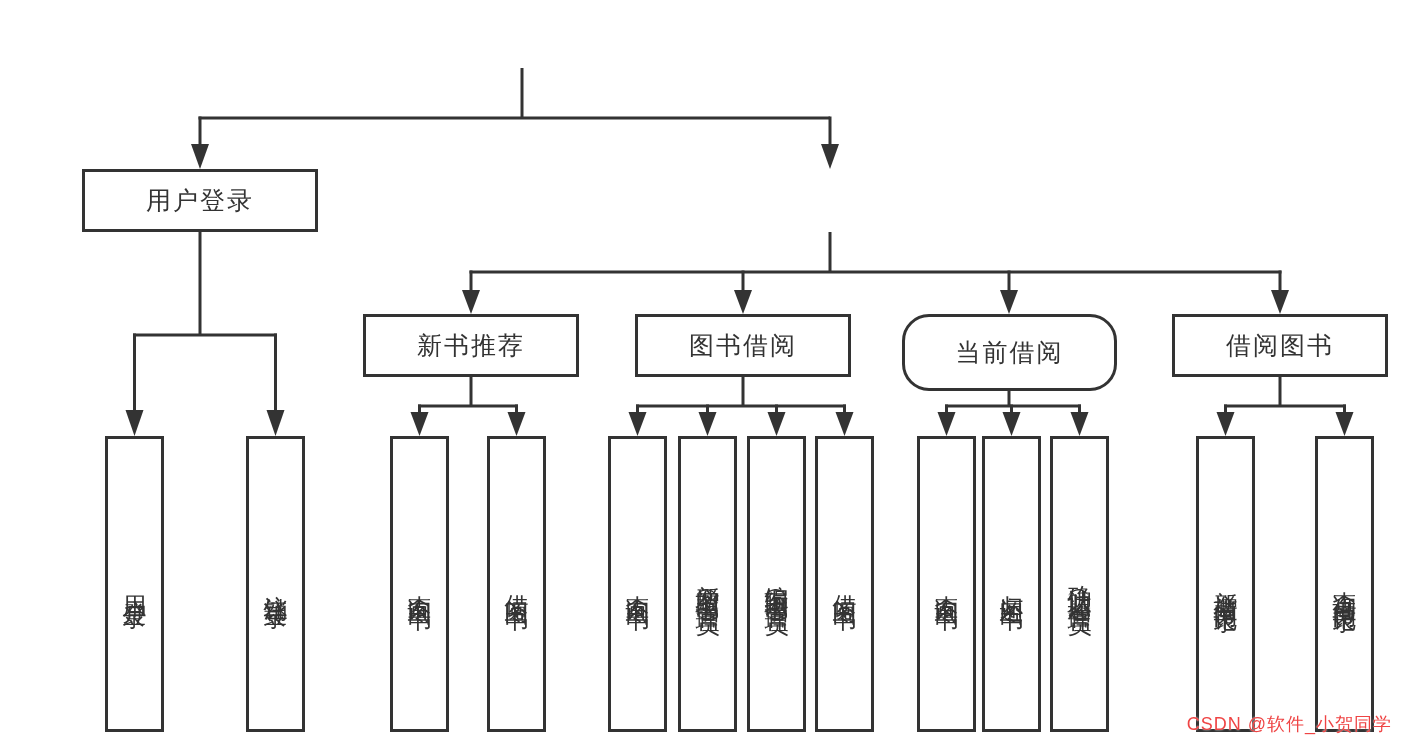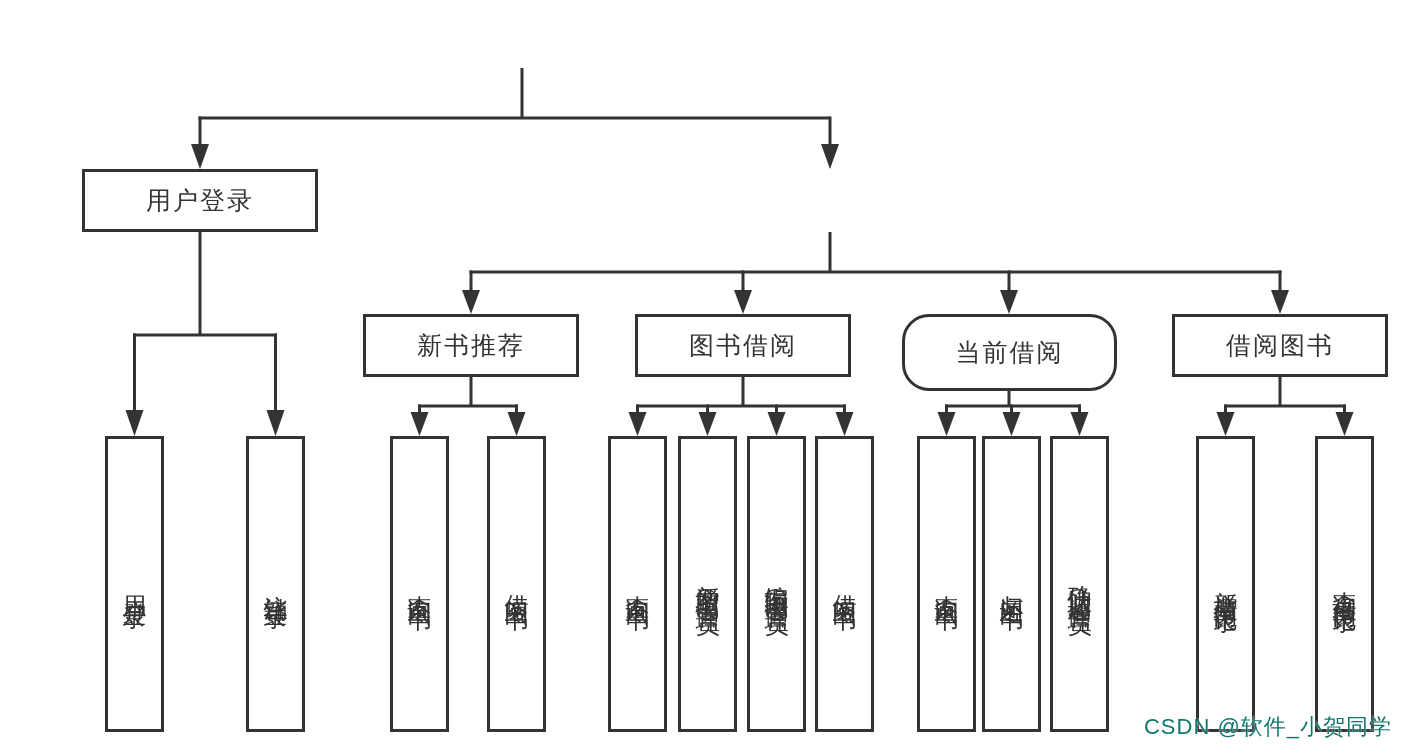--- a/index.html
+++ b/index.html
@@ -33,22 +33,22 @@
   .h-node { font-size: 25px; letter-spacing: 2px; }
   .v-node {
     writing-mode: vertical-rl;
     font-size: 24px;
     letter-spacing: 4px;
     line-height: 1;
   }
   .watermark {
     position: absolute;
     top: 712px; right: 13px;
-    font-size: 22px;
-    color: #0f766e;
+    font-size: 18px;
+    color: #ef4444;
     letter-spacing: 1px;
     z-index: 10;
     text-shadow: 0 0 2px #ffffff;
   }
 </style>
 </head>
 <body>
 
 <div id="canvas">
 

